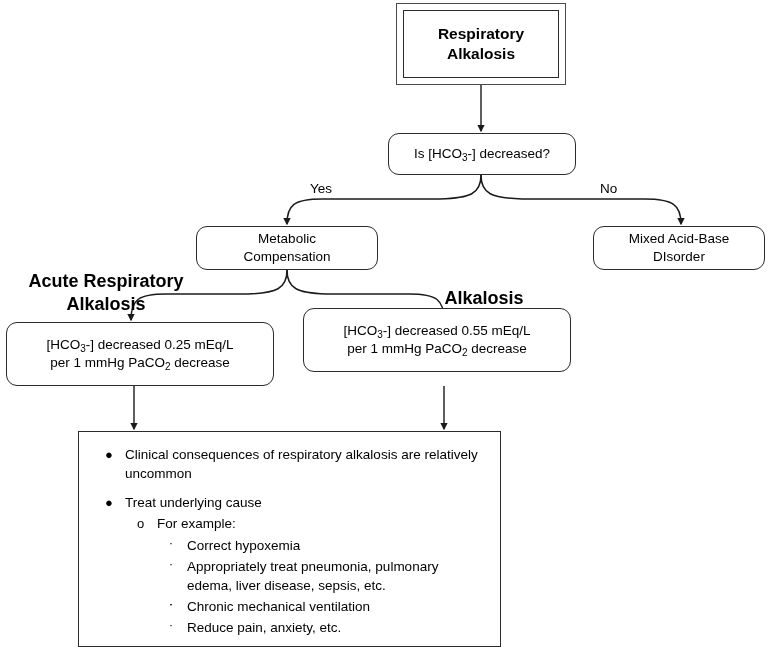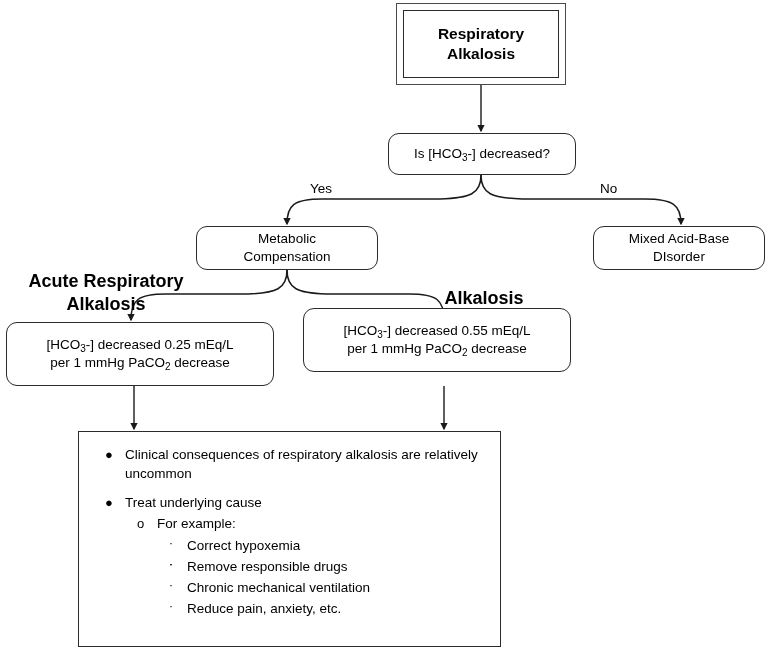--- a/index.html
+++ b/index.html
@@ -239,24 +239,24 @@
           <li>
             <span class="b2">o</span>
             <span>For example:</span>
             <ul class="lvl3">
               <li>
                 <span class="b3">·</span>
                 <span>Correct hypoxemia</span>
               </li>
               <li>
                 <span class="b3">·</span>
-              </li>
-              <li>
-                <span class="b3">·</span>
-                <span>Remove responsible drugs</span>
+                <span>Appropriately treat pneumonia, pulmonary edema, liver disease, sepsis, etc.</span>
+              </li>
+              <li>
+                <span class="b3">·</span>
               </li>
               <li>
                 <span class="b3">·</span>
                 <span>Chronic mechanical ventilation</span>
               </li>
               <li>
                 <span class="b3">·</span>
                 <span>Reduce pain, anxiety, etc.</span>
               </li>
             </ul>

